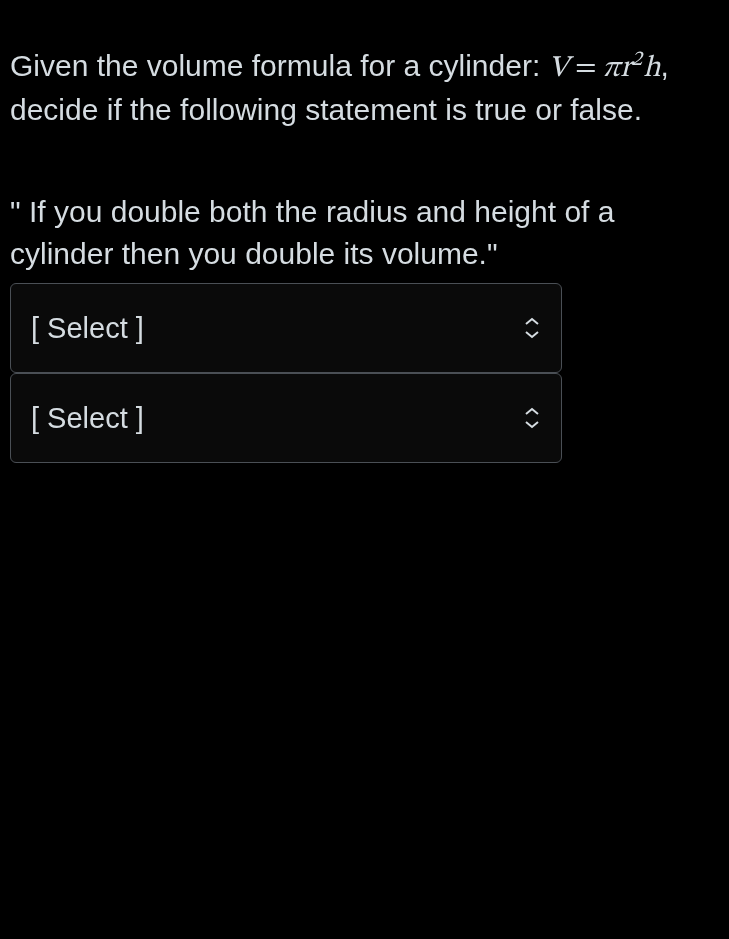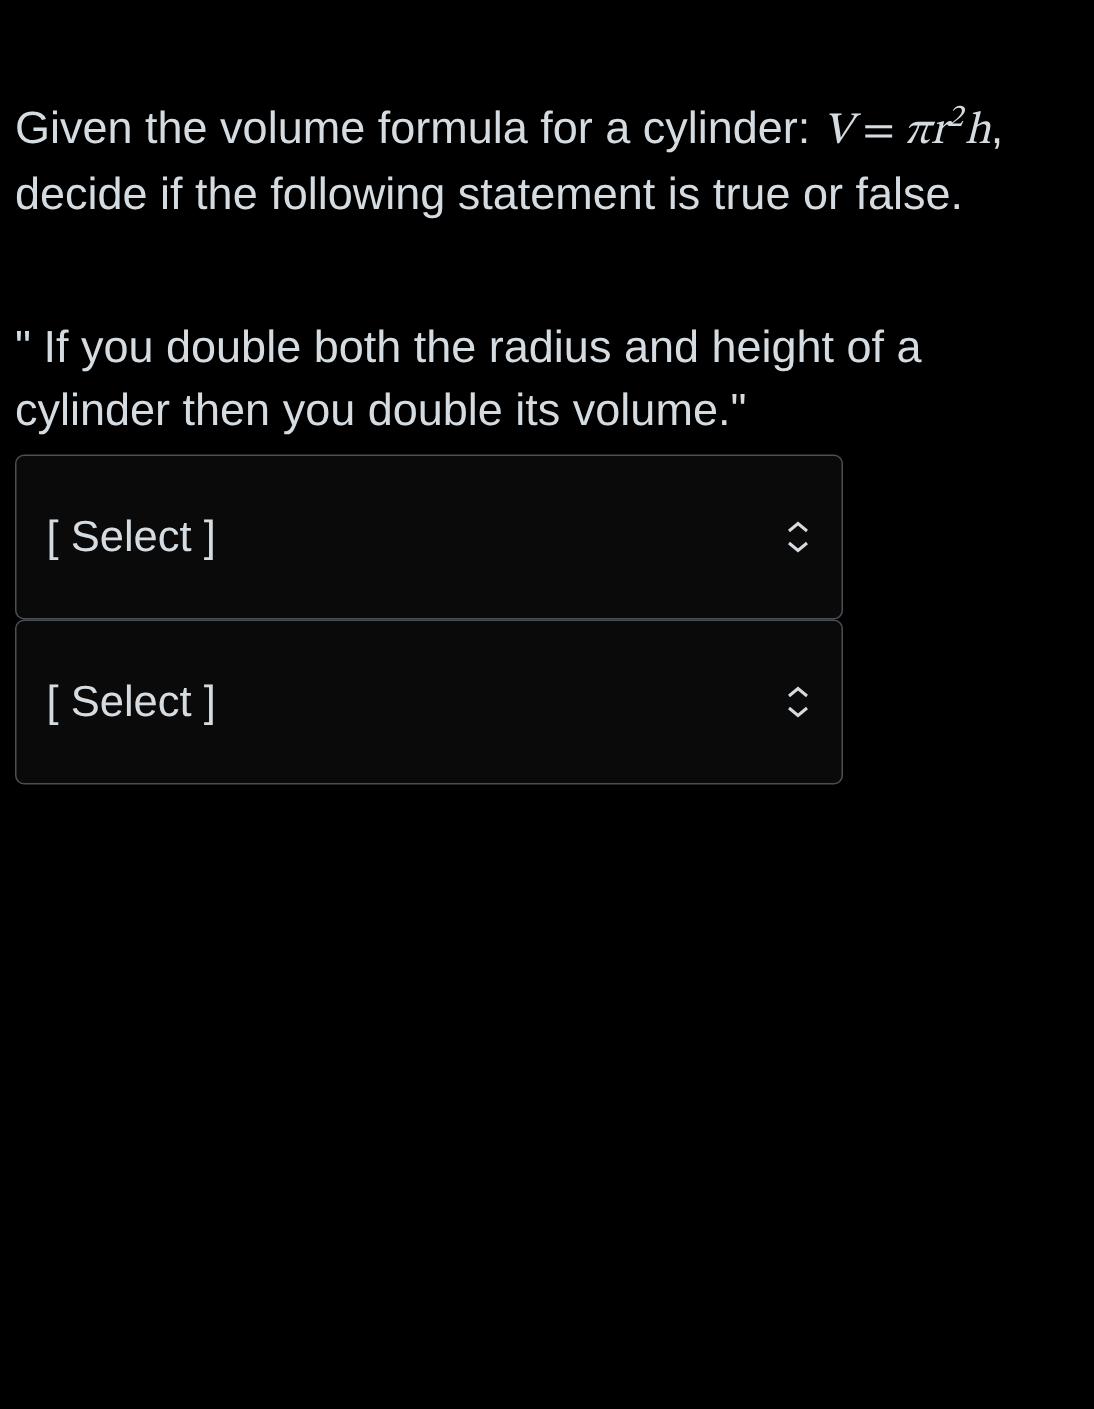--- a/index.html
+++ b/index.html
@@ -16,21 +16,20 @@
       line-height: 1.4;
       padding: 45px 10px 10px 10px;
       width: 729px;
       height: 939px;
     }
     .question-block {
       margin-bottom: 60px;
     }
     .paragraph {
       margin-bottom: 60px;
-      margin-top: 20px;
     }
     .paragraph-2 {
       margin-bottom: 8px;
     }
     .paragraph-3 {
       margin-top: 35px;
       margin-bottom: 45px;
     }
     .formula {
       font-family: 'Cambria Math', 'STIX Two Math', 'Latin Modern Math', serif;
@@ -46,21 +45,21 @@
       vertical-align: super;
       line-height: 0;
       margin-right: 1px;
     }
     .select-wrapper {
       position: relative;
       width: 552px;
       border: 1px solid #4a4f55;
       border-radius: 6px;
       background-color: #0a0a0a;
-      height: 110px;
+      height: 90px;
       display: flex;
       align-items: center;
       padding: 0 20px;
       cursor: pointer;
     }
     .select-text {
       color: #d5dce1;
       font-size: 29px;
       font-weight: 300;
       flex: 1;

